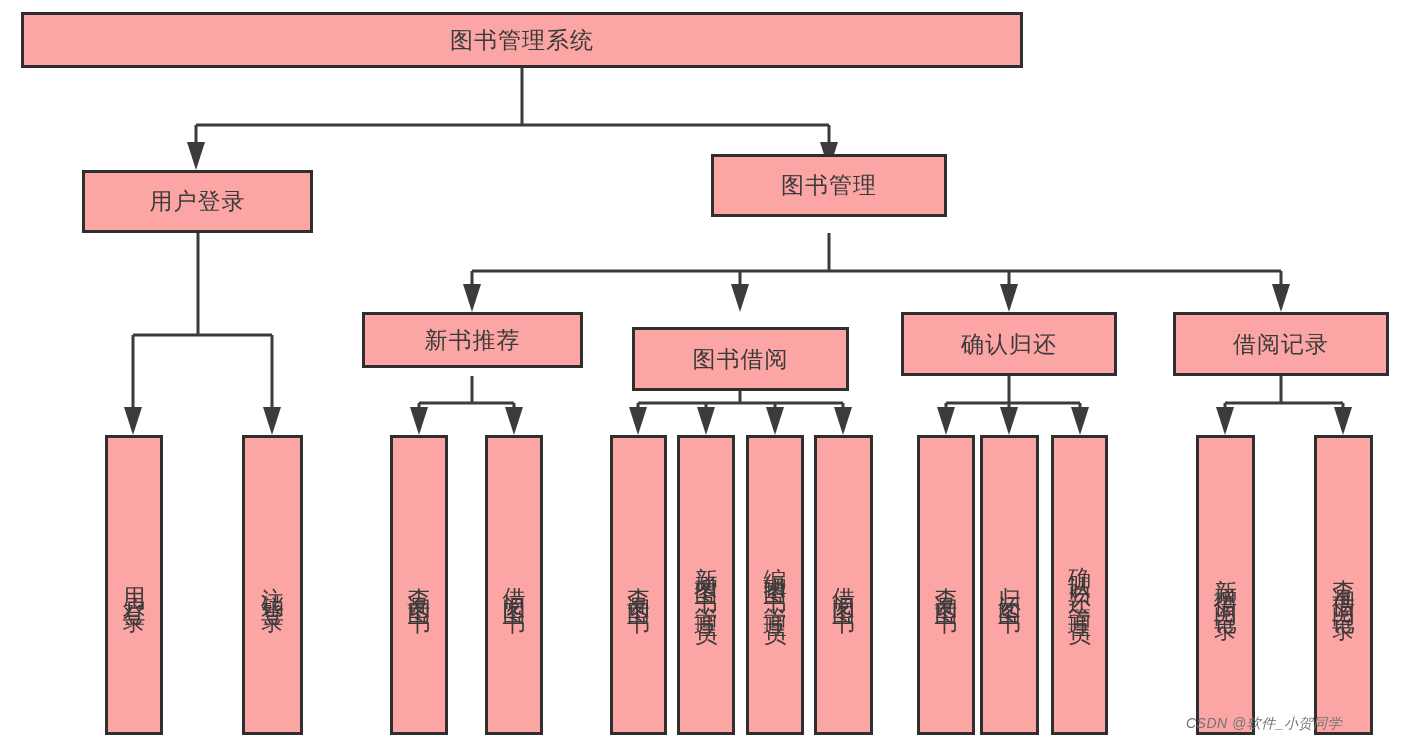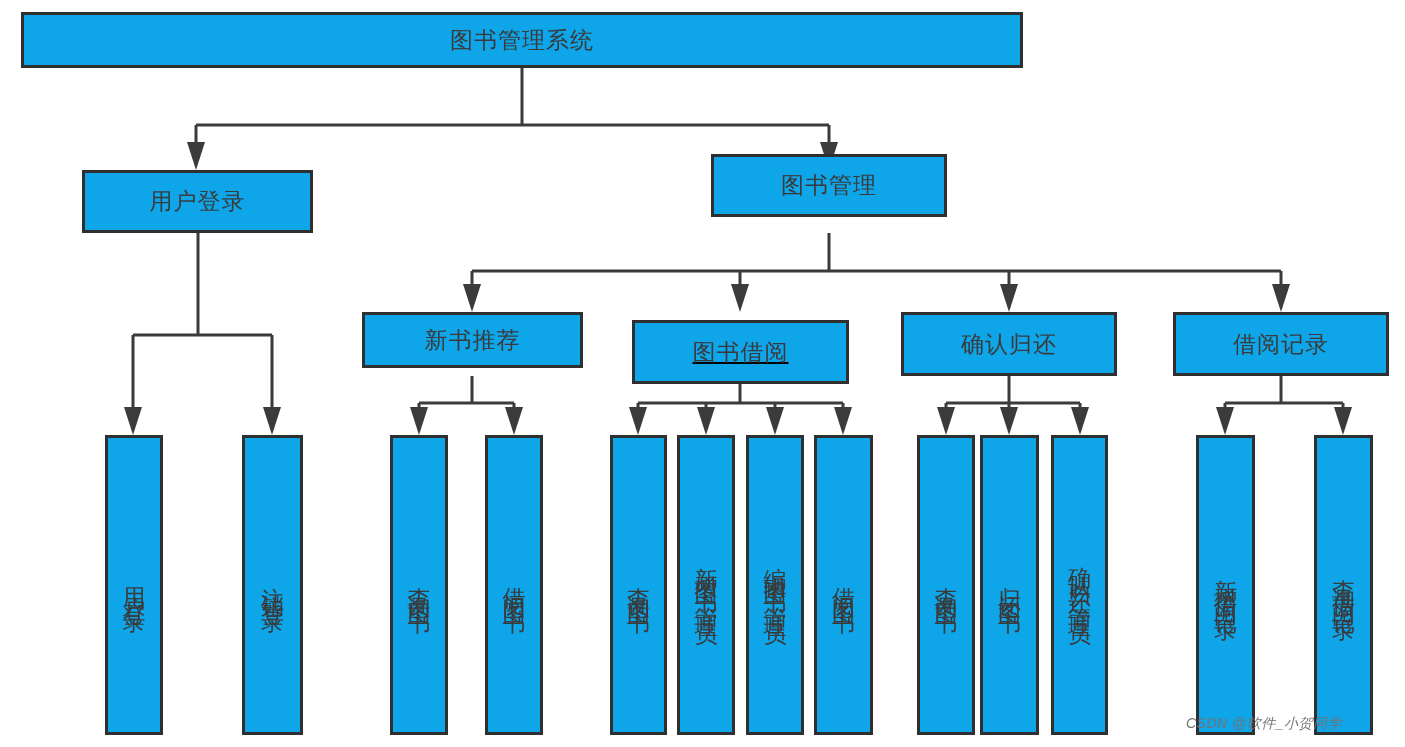--- a/index.html
+++ b/index.html
@@ -8,21 +8,21 @@
     width:1405px;height:747px;
     background:#ffffff;
     font-family:"Liberation Sans", sans-serif;
     overflow:hidden;
   }
   #connectors{position:absolute;left:0;top:0;width:1405px;height:747px;}
   .node{
     position:absolute;
     box-sizing:border-box;
     border:3px solid #2f2f2f;
-    background:#0ea5e9;
+    background:#fca5a5;
     display:flex;
     align-items:center;
     justify-content:center;
   }
   .node .label{
     color:#3a3a3a;
     font-size:23px;
     letter-spacing:1px;
     white-space:nowrap;
   }
@@ -97,21 +97,21 @@
   <div class="node" style="left:82px;top:170px;width:231px;height:63px;">
     <span class="label">用户登录</span>
   </div>
   <div class="node" style="left:711px;top:154px;width:236px;height:63px;">
     <span class="label">图书管理</span>
   </div>
 
   <div class="node" style="left:362px;top:312px;width:221px;height:56px;text-align:right;">
     <span class="label">新书推荐</span>
   </div>
-  <div class="node" style="left:632px;top:320px;width:217px;height:64px;text-decoration:underline;">
+  <div class="node" style="left:632px;top:327px;width:217px;height:64px;">
     <span class="label">图书借阅</span>
   </div>
   <div class="node" style="left:901px;top:312px;width:216px;height:64px;">
     <span class="label">确认归还</span>
   </div>
   <div class="node" style="left:1173px;top:312px;width:216px;height:64px;">
     <span class="label">借阅记录</span>
   </div>
 
   <div class="node leaf" style="left:105px;top:435px;width:58px;height:300px;">

